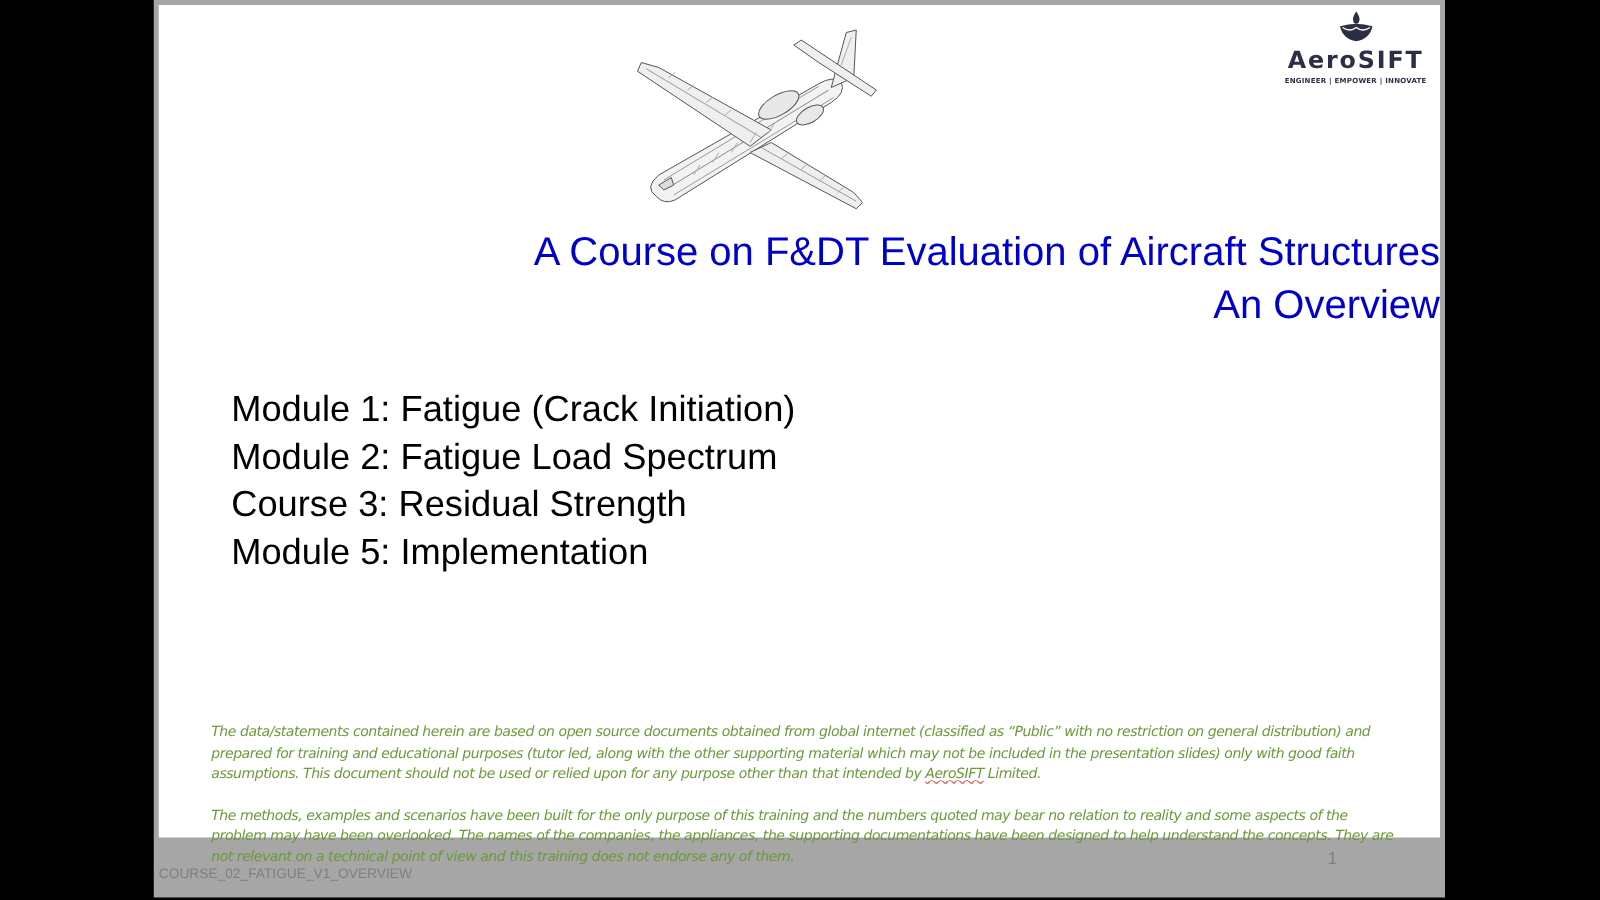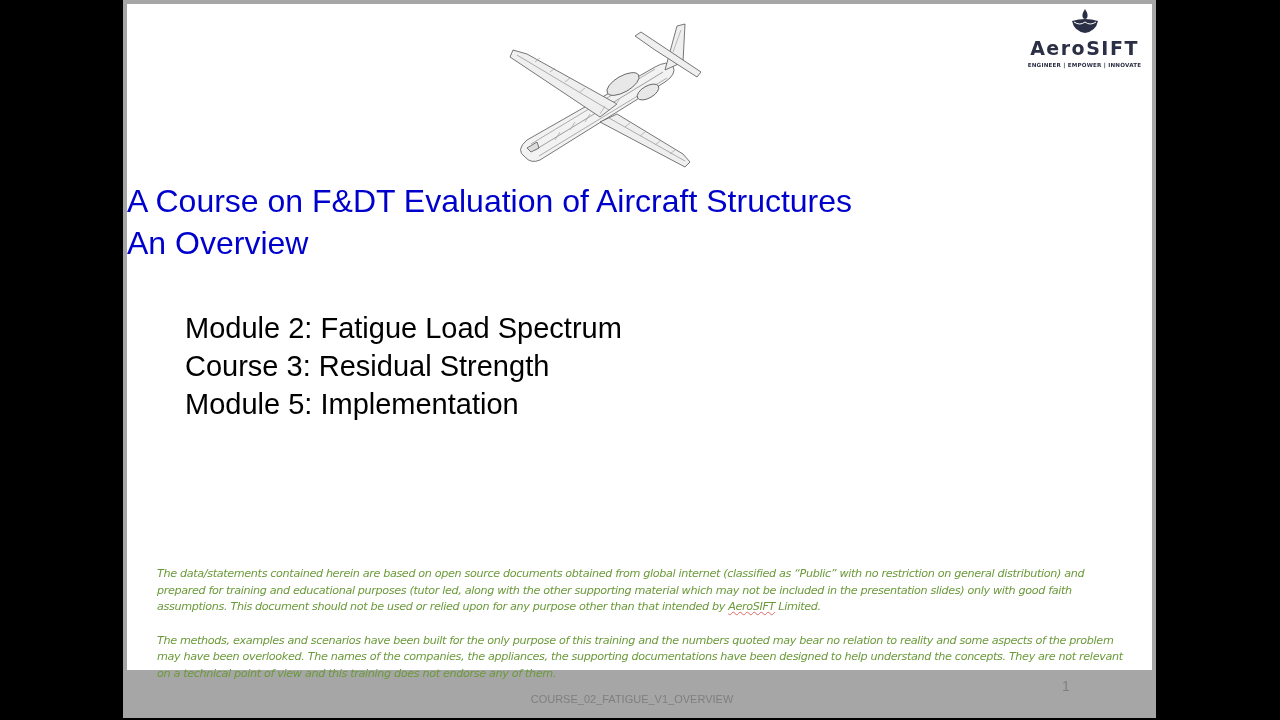--- a/index.html
+++ b/index.html
@@ -28,40 +28,40 @@
     font-family: "DejaVu Sans", sans-serif; font-weight: bold;
     font-size: 19px; letter-spacing: 1.5px; color: #2b2f45; margin-top: 2px;
   }
   .logo-tag {
     font-family: "DejaVu Sans", sans-serif; font-weight: bold;
     font-size: 5.6px; letter-spacing: 0.2px; color: #2b2f45; margin-top: 3px;
     white-space: nowrap;
   }
   .title {
     position: absolute; left: 0; top: 176px; width: 1025px;
-    text-align: left; color: #0000cc; font-size: 32px; line-height: 42px;
+    text-align: right; color: #0000cc; font-size: 32px; line-height: 42px;
   }
   .modules {
     position: absolute; left: 58px; top: 305px;
     font-size: 29px; line-height: 38px; color: #000000;
   }
   .modules div { white-space: nowrap; }
   .disclaimer {
     position: absolute; left: 30px; top: 562px; width: 975px;
     color: #6b9a3a; font-style: italic; font-size: 11.2px; line-height: 16.5px;
     font-family: "DejaVu Sans", sans-serif; letter-spacing: -0.35px;
   }
-  .disclaimer p { margin: 0; }
+  .disclaimer p { margin: 12px; }
   .disclaimer p + p { margin-top: 17px; font-style: italic; }
   .squiggle { text-decoration: underline wavy #e06666; text-decoration-thickness: 1px; }
   .page-num {
     position: absolute; left: 935px; top: 674px; font-size: 14px; color: #7f7f7f;
   }
   .footer {
-    position: absolute; left: 0; top: 689px; width: 1010px; text-align: center;
+    position: absolute; left: 0; top: 689px; width: 1010px; 
     font-size: 11px; color: #7f7f7f;
   }
 </style>
 </head>
 <body>
 
 <div class="slide-frame"></div>
 <div class="slide">
 
   <div class="aircraft">
@@ -103,20 +103,21 @@
     <div class="logo-name">AeroSIFT</div>
     <div class="logo-tag">ENGINEER | EMPOWER | INNOVATE</div>
   </div>
 
   <div class="title">
     <div>A Course on F&amp;DT Evaluation of Aircraft Structures</div>
     <div>An Overview</div>
   </div>
 
   <div class="modules">
+    <div>Module 1: Fatigue (Crack Initiation)</div>
     <div>Module 2: Fatigue Load Spectrum</div>
     <div>Course 3: Residual Strength</div>
     <div>Module 5: Implementation</div>
   </div>
 
   <div class="disclaimer">
     <p><span>The data/statements contained herein are based on open source documents obtained from global internet (classified as “Public” with no restriction on general distribution) and prepared for training and educational purposes (tutor led, along with the other supporting material which may not be included in the presentation slides) only with good faith assumptions. This document should not be used or relied upon for any purpose other than that intended by </span><span class="squiggle">AeroSIFT</span><span> Limited.</span></p>
     <p>The methods, examples and scenarios have been built for the only purpose of this training and the numbers quoted may bear no relation to reality and some aspects of the problem may have been overlooked. The names of the companies, the appliances, the supporting documentations have been designed to help understand the concepts. They are not relevant on a technical point of view and this training does not endorse any of them.</p>
   </div>
 

